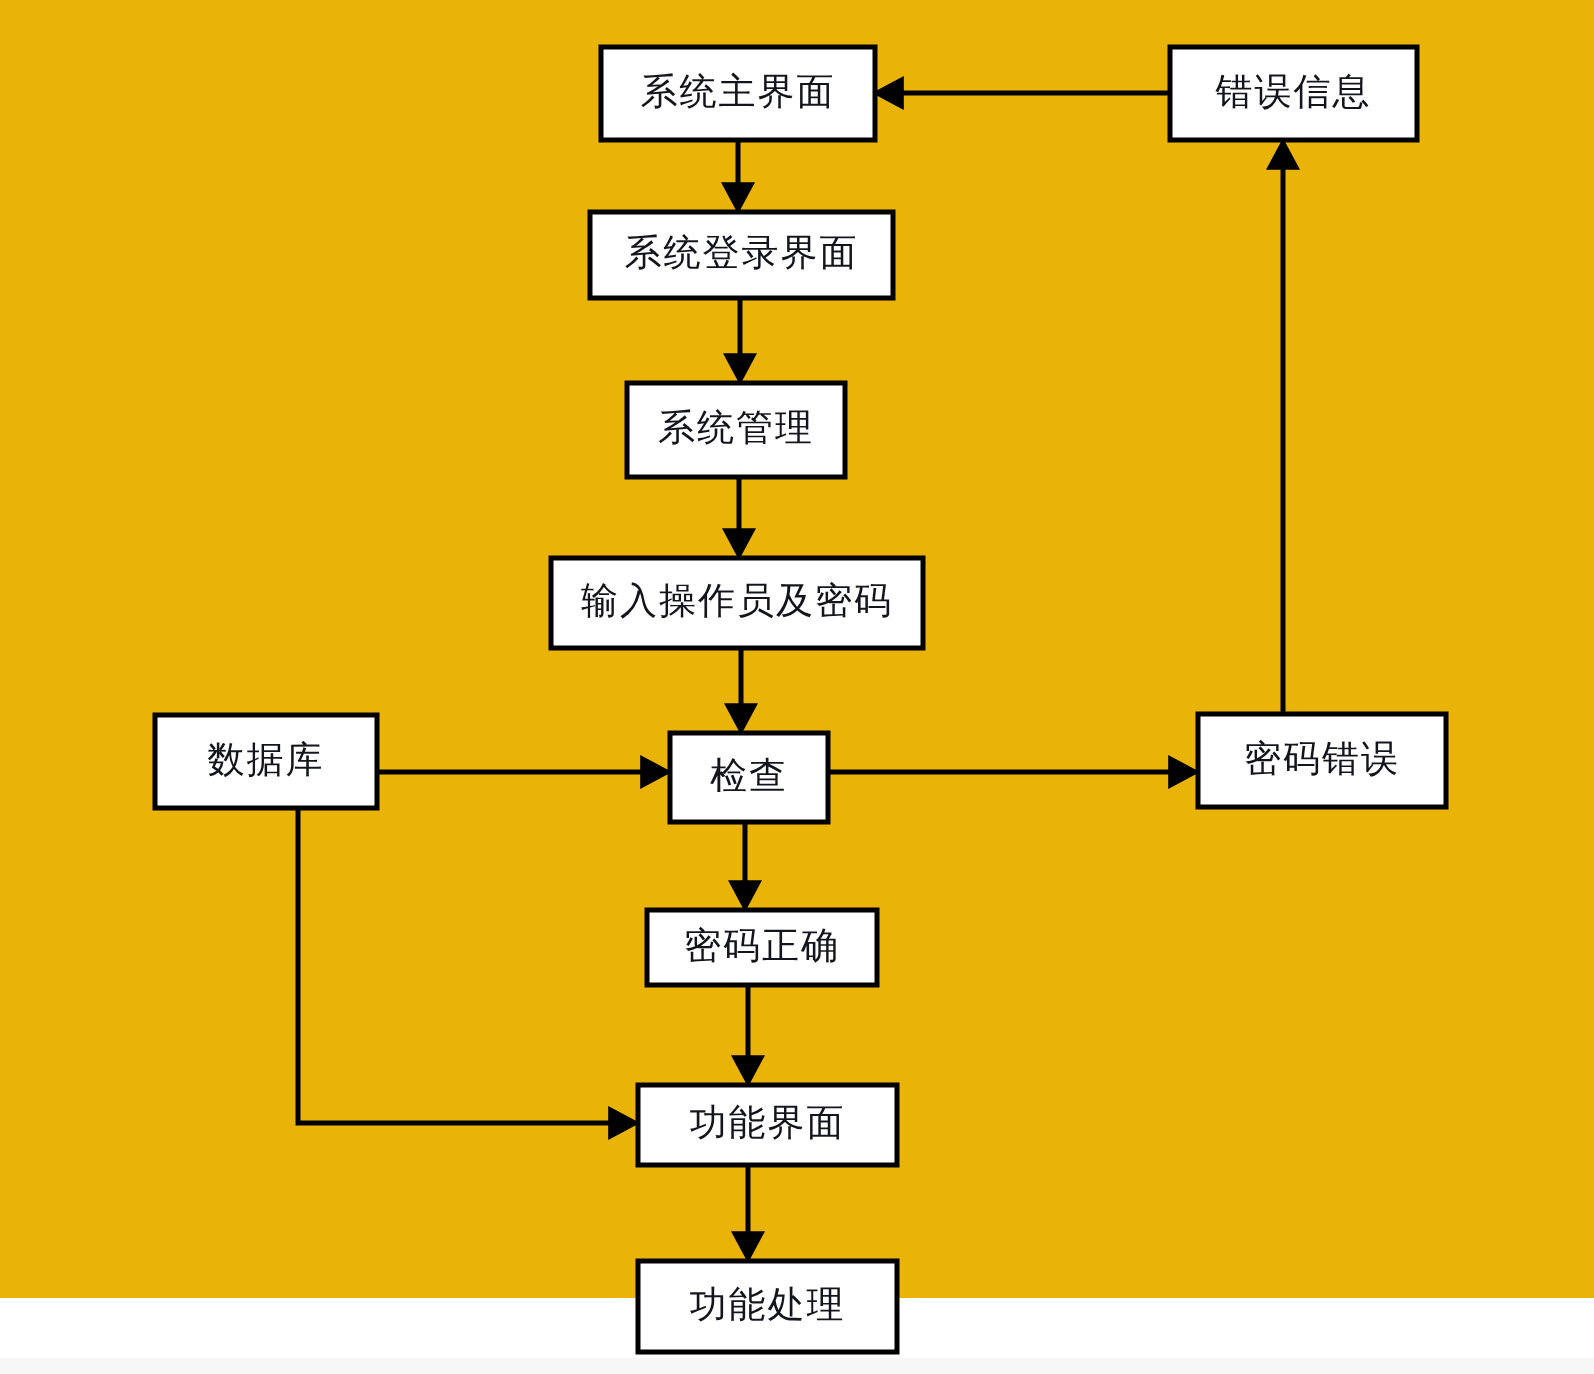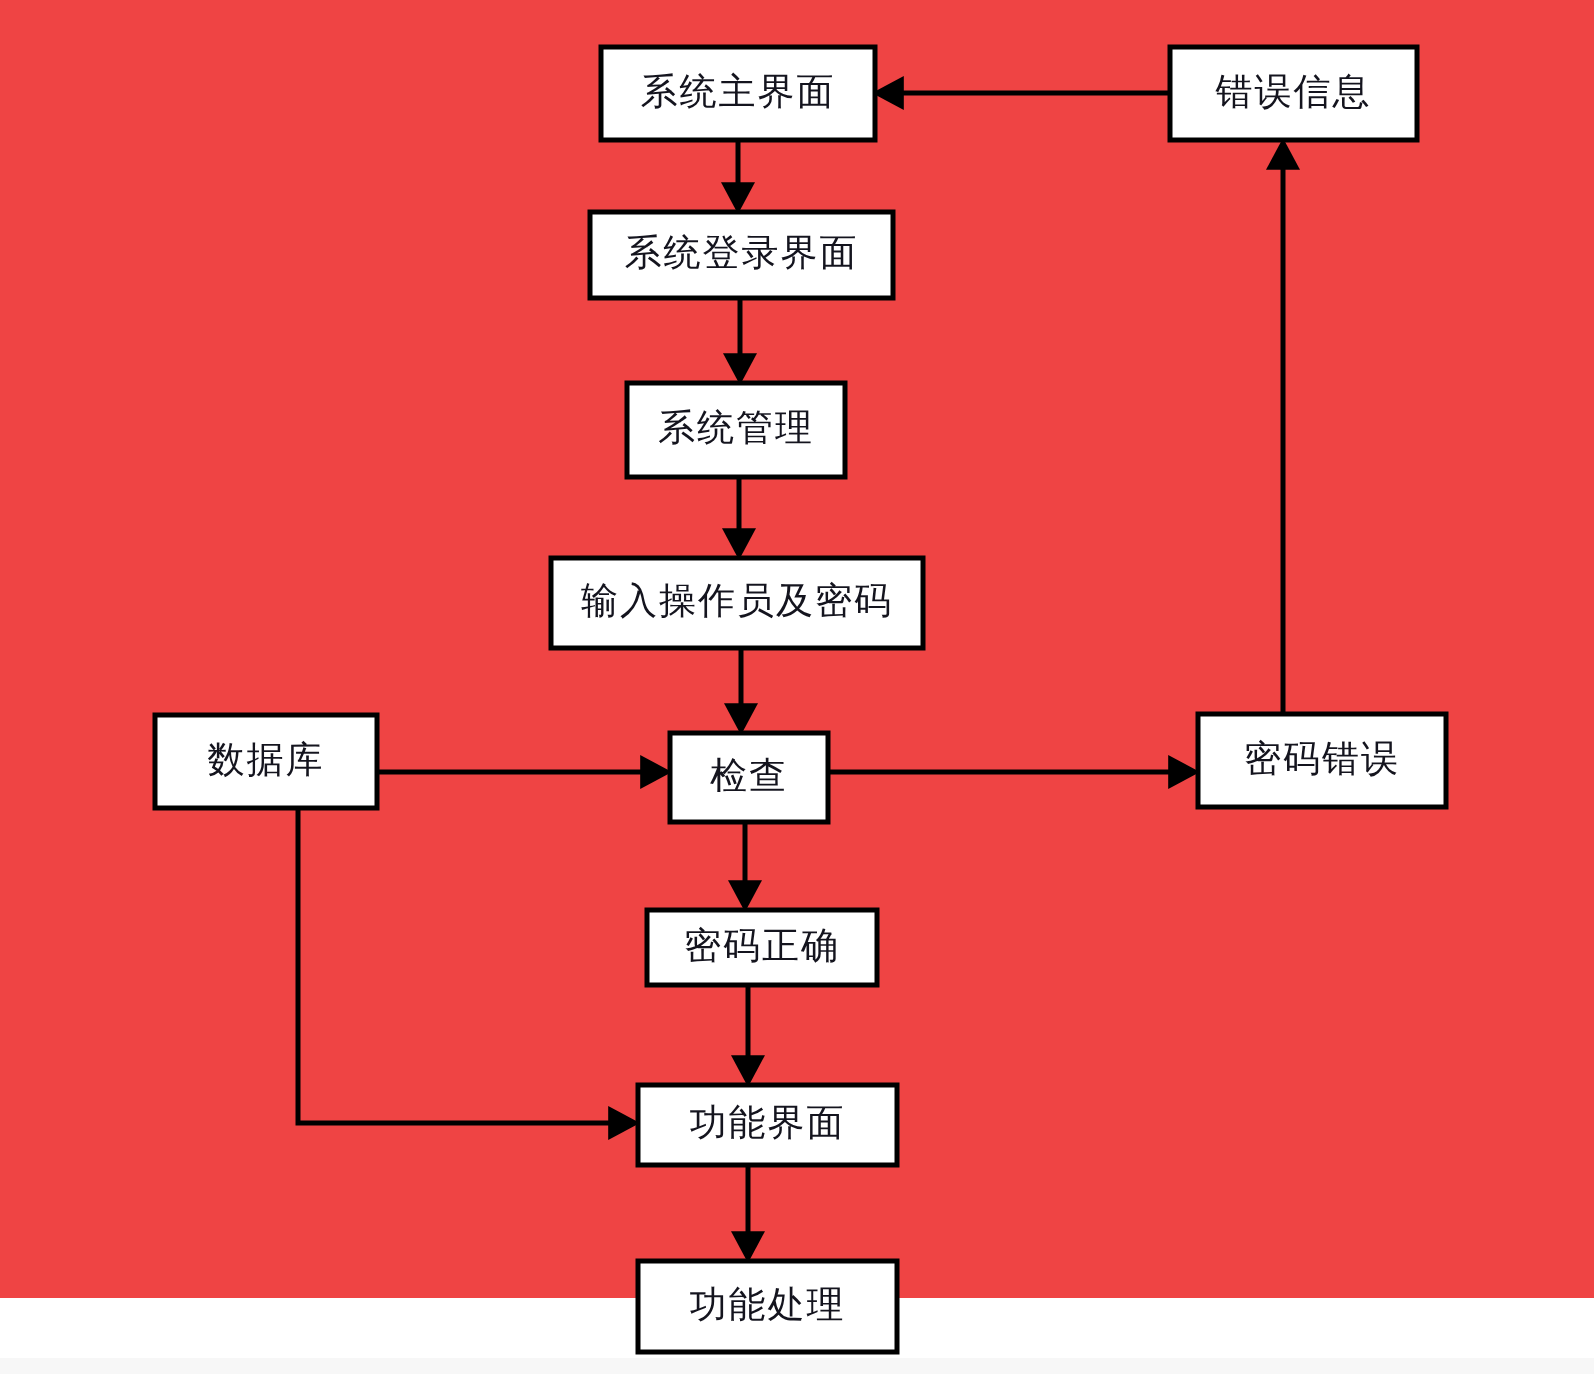--- a/index.html
+++ b/index.html
@@ -13,21 +13,21 @@
     font-family: "Liberation Serif", "DejaVu Serif", serif;
     overflow: hidden;
     position: relative;
   }
   #flowchart-root {
     position: absolute;
     top: 0;
     left: 0;
     width: 1594px;
     height: 1298px;
-    background: #ef4444;
+    background: #eab308;
   }
   .bottom-strip {
     position: absolute;
     left: 0;
     top: 1358px;
     width: 1594px;
     height: 16px;
     background: #f7f7f7;
   }
   svg.canvas {

